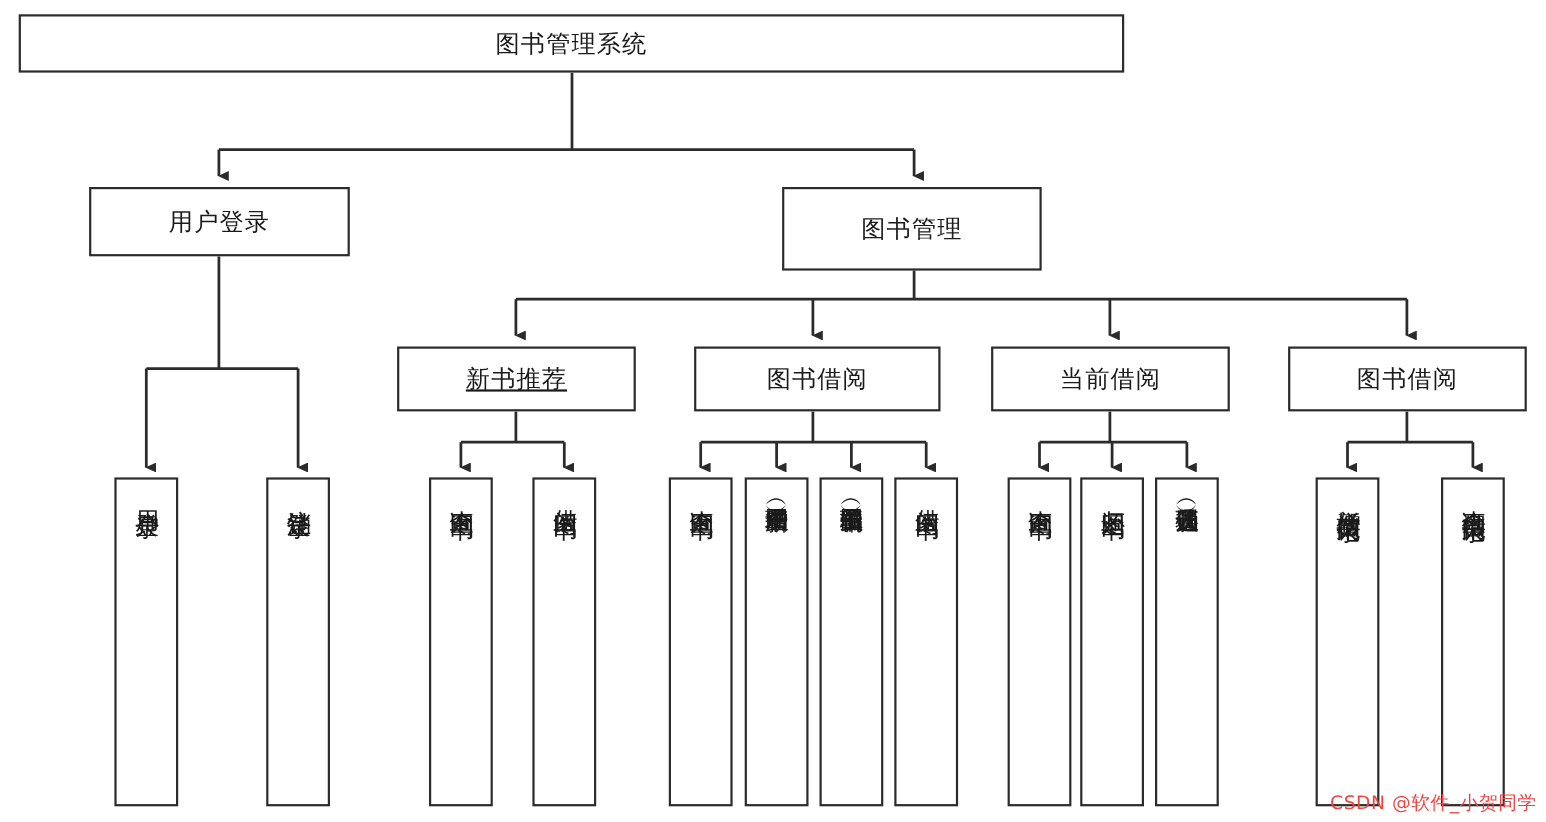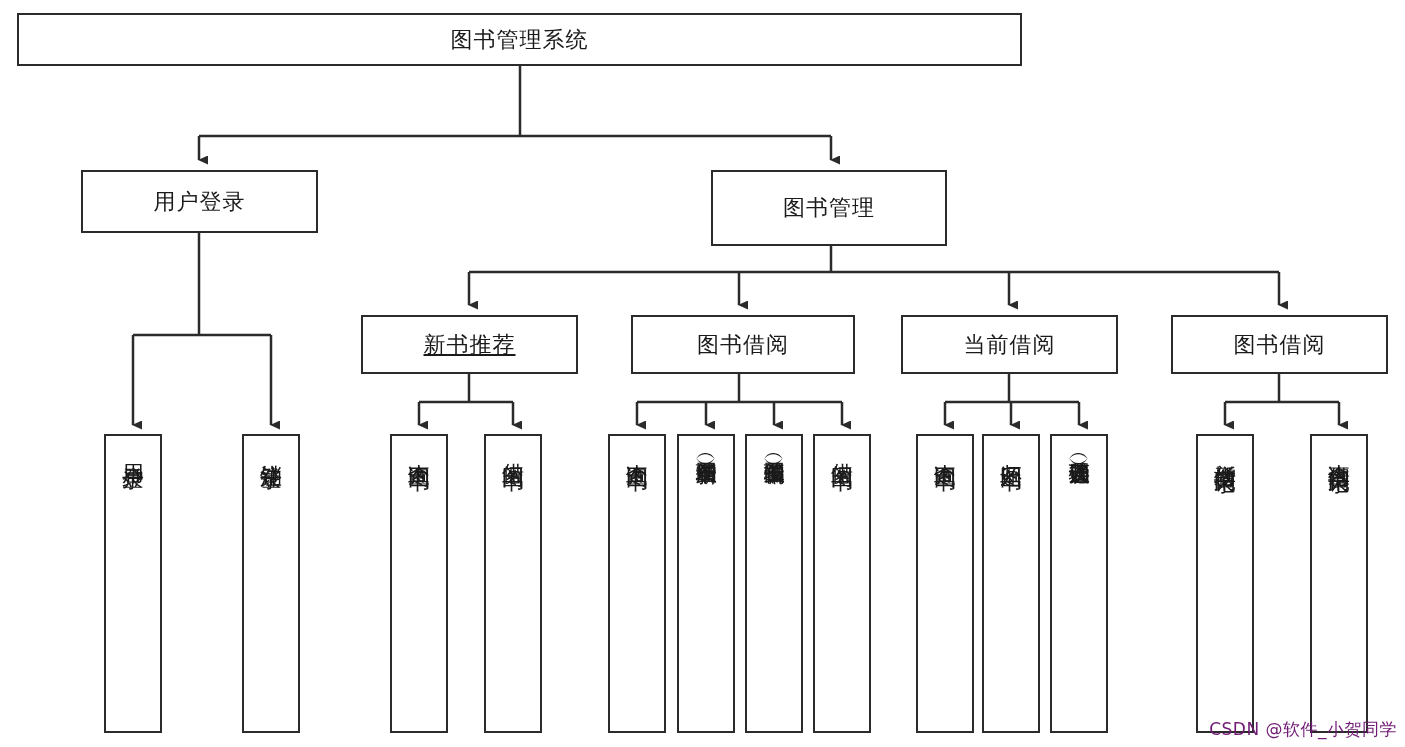--- a/index.html
+++ b/index.html
@@ -54,21 +54,21 @@
     top: 0;
     width: 1405px;
     height: 747px;
     pointer-events: none;
   }
   .watermark {
     position: absolute;
     right: 8px;
     bottom: 6px;
     font-size: 17px;
-    color: #701a75;
+    color: #ef4444;
     letter-spacing: 0.5px;
     white-space: nowrap;
     margin-left: 12px;
   }
 </style>
 </head>
 <body>
 
 <div id="canvas">
 

